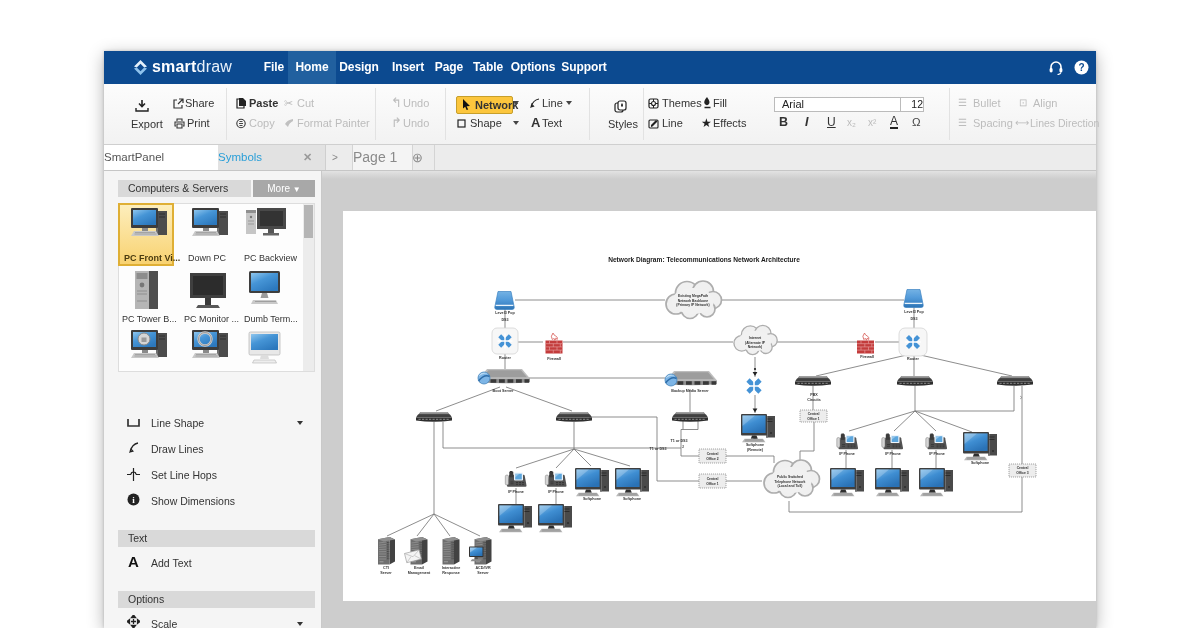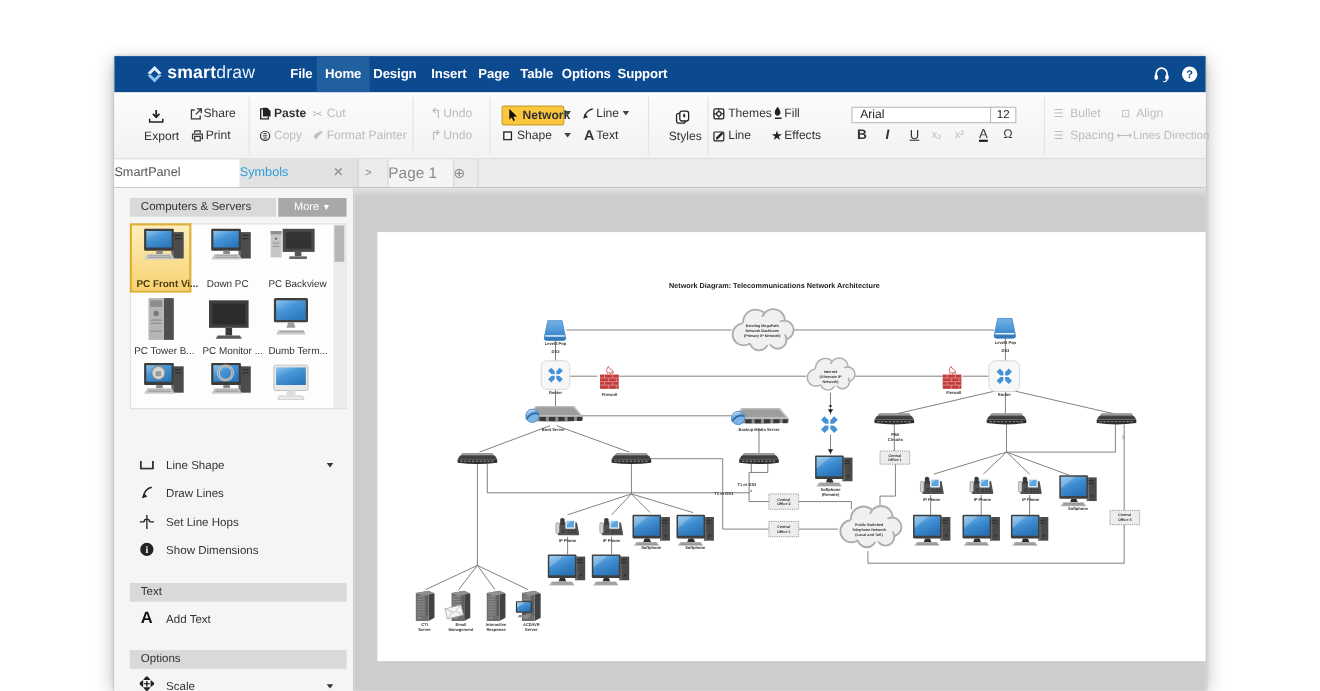--- a/index.html
+++ b/index.html
@@ -139,21 +139,21 @@
       </svg>
     <div class="tl r1" style="left:609px">Fill</div>
     <svg style="position:absolute;left:544px;top:34px" width="11" height="11" viewBox="0 0 11 11">
         <rect x="1" y="2" width="9" height="8" rx="1" stroke="#222" fill="none" stroke-width="1.1"></rect>
         <path d="M3 7 L8 2 L9.5 3.5 L4.5 8.5 L3 9 Z" fill="#222"></path>
       </svg>
     <div class="tl r2" style="left:558px">Line</div>
     <span style="position:absolute;left:597px;top:32px;font-size:12px;color:#222">★</span>
     <div class="tl r2" style="left:609px">Effects</div>
     <div style="position:absolute;left:670px;top:13px;width:126px;height:13px;background:#fff;border:1px solid #bbb;font-size:11px;color:#222;line-height:13px;padding-left:7px;">Arial</div>
-    <div style="position:absolute;left:796px;top:13px;width:22px;height:13px;background:#fff;border:1px solid #bbb;font-size:10.5px;color:#222;line-height:13px;text-align:center;">12</div>
+    <div style="position:absolute;left:796px;top:13px;width:22px;height:13px;background:#fff;border:1px solid #bbb;font-size:10.5px;color:#222;line-height:13px;text-align:right;">12</div>
     <div class="tl" style="left:675px;top:31px;font-weight:700;font-size:12.5px">B</div>
     <div class="tl" style="left:701px;top:31px;font-style:italic;font-size:12.5px;font-weight:700">I</div>
     <div class="tl" style="left:723px;top:31px;text-decoration:underline;font-size:12px">U</div>
     <div class="tl gr" style="left:743px;top:33px;font-size:10px">x₂</div>
     <div class="tl gr" style="left:764px;top:33px;font-size:10px">x²</div>
     <div class="tl" style="left:786px;top:31px;font-size:12px;border-bottom:2px solid #222;line-height:12px;">A</div>
     <div class="tl" style="left:808px;top:32px;font-size:11.5px;color:#444">Ω</div>
     <div class="dv" style="left:845px"></div>
     <span class="tl r1 gr" style="left:854px;font-size:10px">☰</span>
     <div class="tl r1 gr" style="left:869px">Bullet</div>

